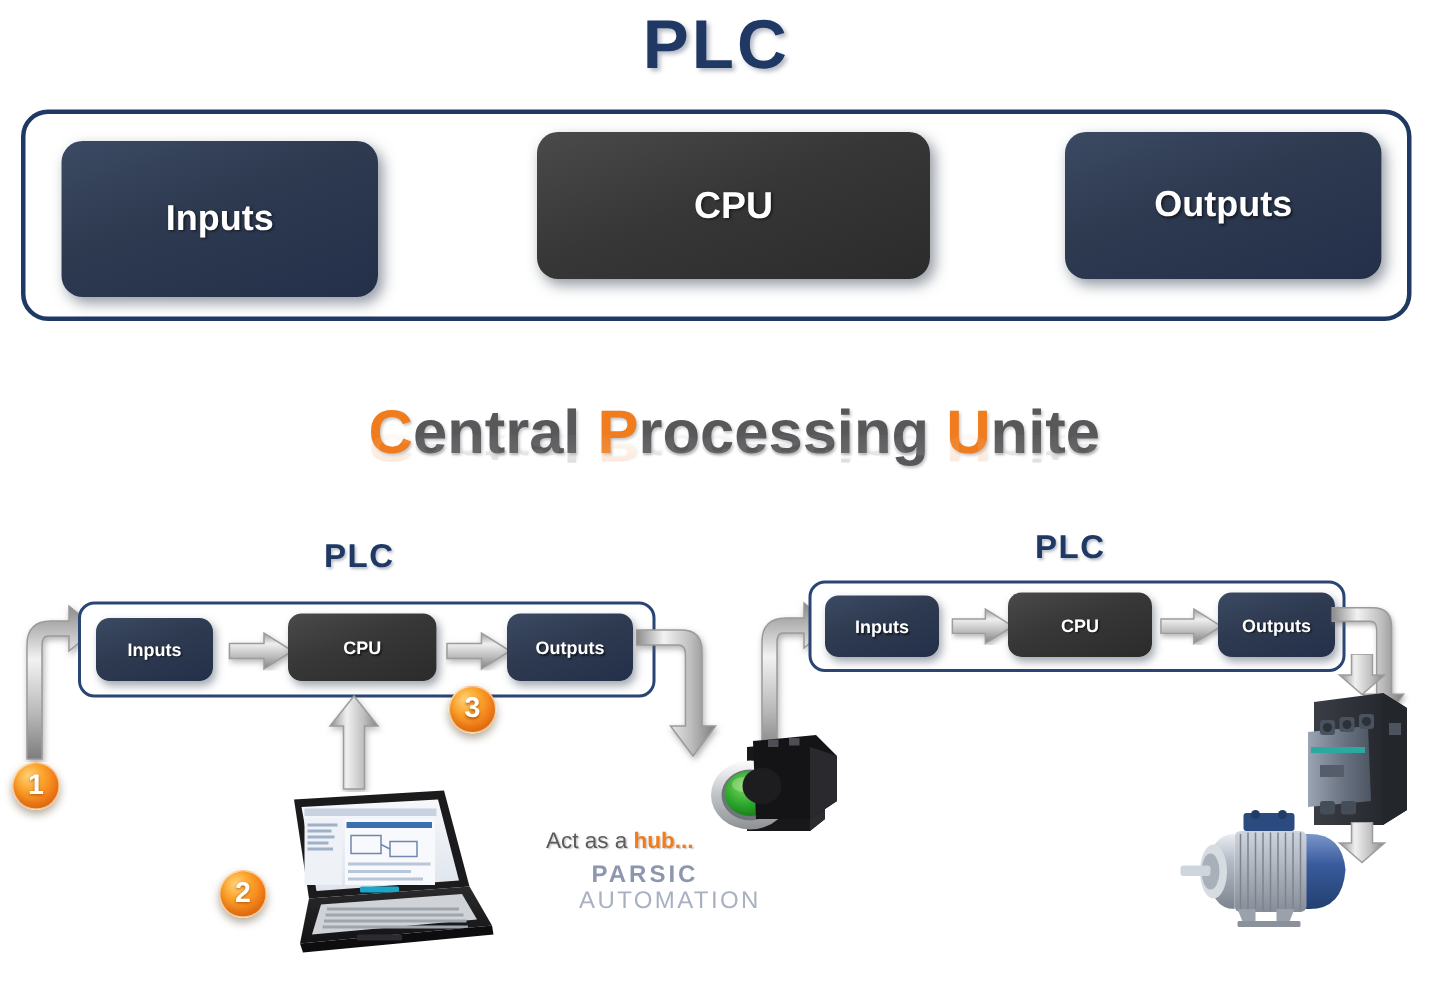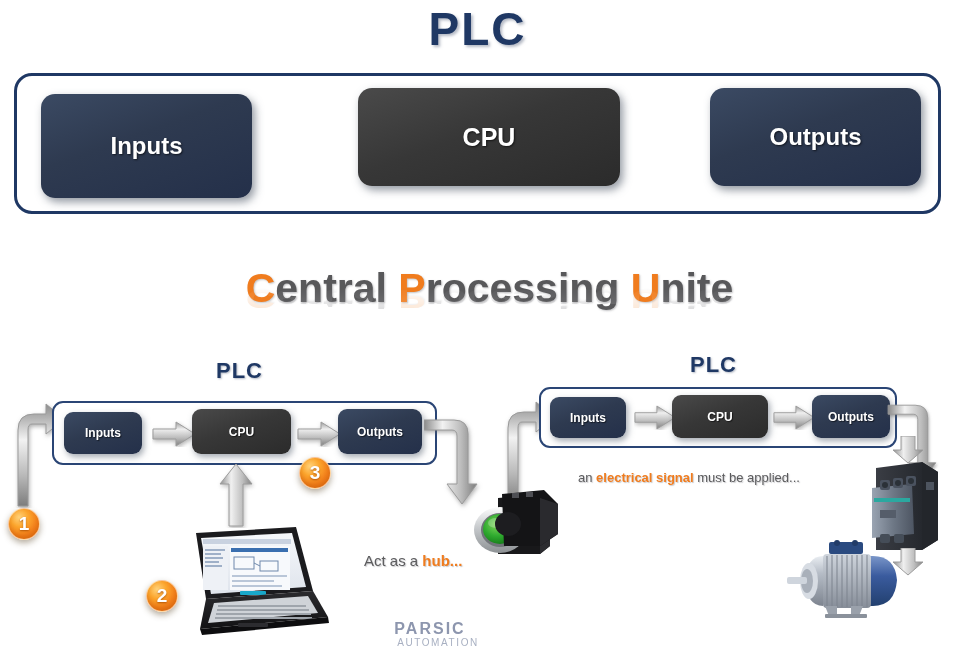--- a/index.html
+++ b/index.html
@@ -151,33 +151,33 @@
     text-shadow: 1px 1px 1px rgba(150,150,155,0.5);
     white-space: nowrap;
   }
   .caption .hl { color: #f07c1e; font-weight: bold; }
 
   .caption-sm { font-size: 13px; }
 
   
   #parsic-logo {
     position: absolute;
-    left: 370px; top: 621px;
+    left: 370px; top: 576px;
     width: 120px;
     text-align: center;
     line-height: 1.0;
   }
   #parsic-name {
     font-size: 16px;
     font-weight: bold;
     letter-spacing: 2px;
     color: #8d96ae;
   }
   #parsic-sub {
-    font-size: 10px;
+    font-size: 16px;
     letter-spacing: 1.6px;
     color: #a8b0c2;
     margin-left: 16px;
     margin-top: 1px;
   }
 
   
   .art { position: absolute; }
 </style>
 </head>
@@ -414,23 +414,20 @@
       <span>Outputs</span>
     </div>
   </div>
 
   <svg class="art" style="left:396px; top:58px;" width="60" height="90" viewBox="0 0 62 100">
     <g filter="drop-shadow(1px 2px 2px rgba(100,100,100,.5))">
       <path d="M0,8 L30,8 Q44,8 44,22 L44,72 L53,72 L38,92 L23,72 L33,72 L33,24 Q33,18 28,18 L0,18 Z" fill="url(#gArr2)" stroke="#9a9a9a" stroke-width="1"></path>
     </g>
   </svg>
 
-  <div class="caption caption-sm" style="left:88px; top:130px;">
-    <span>an </span><span class="hl">electrical signal</span><span> must be applied...</span>
-  </div>
 
   <svg class="art" style="left:4px; top:150px;" width="70" height="62" viewBox="0 0 70 62">
     <path d="M8,4 L50,0 L64,14 L64,44 L46,56 L10,56 Z" fill="#141416"></path>
     <path d="M46,8 L64,14 L64,44 L46,56 Z" fill="#2a2a2e"></path>
     <rect x="18" y="3" width="7" height="5" fill="#4e4f54"></rect>
     <rect x="32" y="2" width="7" height="5" fill="#4e4f54"></rect>
     <ellipse cx="14" cy="34" rx="13" ry="12" fill="#1d1d20"></ellipse>
   </svg>
 
   <svg class="art" style="left:378px; top:118px;" width="76" height="100" viewBox="0 0 76 100">

